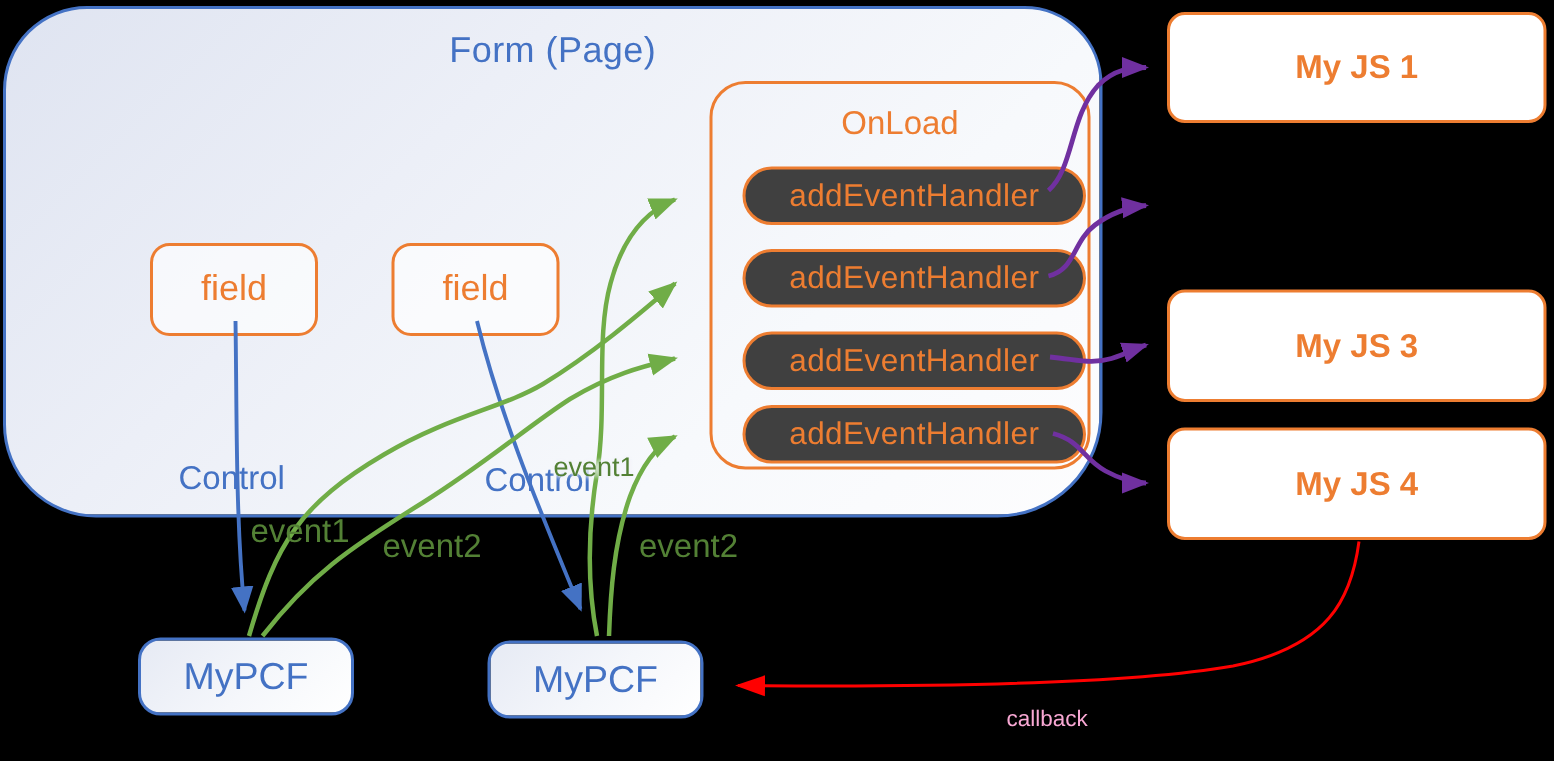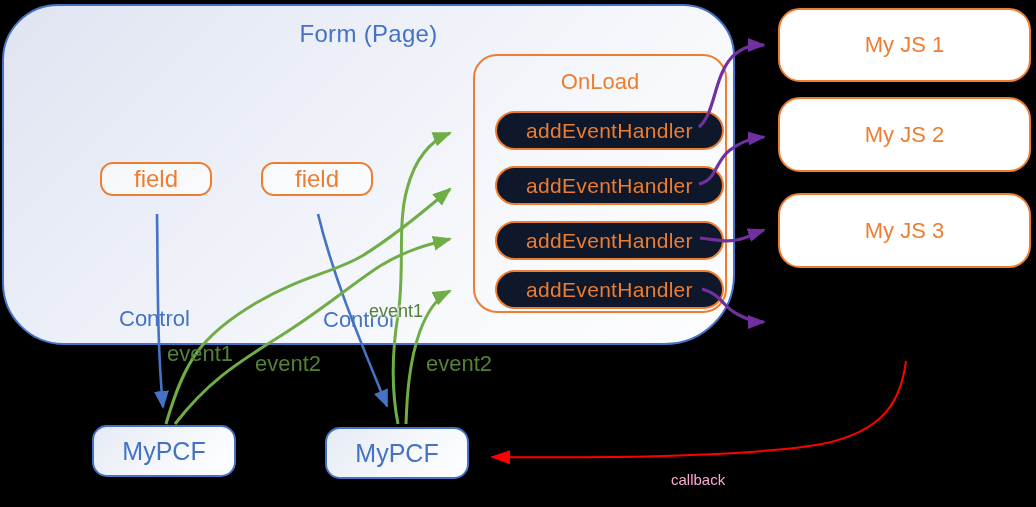--- a/index.html
+++ b/index.html
@@ -21,21 +21,21 @@
     border:2.5px solid var(--c-blue);border-radius:56px 52px 70px 62px;
     background:linear-gradient(135deg,#dfe4f1 0%,#eceff7 35%,#f7f9fc 70%,#fdfdfe 100%);
   }
   .form-title{
     position:absolute;left:0;right:0;top:14px;text-align:center;
     color:var(--c-blue);font-size:24px;letter-spacing:.3px;
   }
 
   
   .field-box{
-    position:absolute;width:112px;height:34px;
+    position:absolute;width:112px;height:62px;
     border:2.5px solid var(--c-orange);border-radius:13px;
     background:rgba(255,255,255,.65);
     display:flex;align-items:center;justify-content:center;
     color:var(--c-orange);font-size:24px;
   }
   .field-1{left:100px;top:162px;}
   .field-2{left:261px;top:162px;}
 
   
   .onload-box{
@@ -43,33 +43,33 @@
     border:2.5px solid var(--c-orange);border-radius:24px;
     background:transparent;
   }
   .onload-title{
     position:absolute;left:0;right:0;top:13px;text-align:center;
     color:var(--c-orange);font-size:22px;
   }
   .handler-pill{
     position:absolute;left:20px;width:229px;height:39px;
     border:2.5px solid var(--c-orange);border-radius:20px;
-    background:#0f172a;
+    background:#404040;
     display:flex;align-items:center;justify-content:center;
     color:var(--c-orange);font-size:21px;letter-spacing:.3px;
   }
   .hp-1{top:55px;} .hp-2{top:110px;} .hp-3{top:165px;} .hp-4{top:214px;}
 
   
   .myjs-box{
     position:absolute;left:778px;width:253px;height:75px;
-    border:2.5px solid var(--c-orange);border-radius:22px;
+    border:2.5px solid var(--c-orange);border-radius:12px;
     background:#fff;
     display:flex;align-items:center;justify-content:center;
-    color:var(--c-orange);font-size:22px;
+    color:var(--c-orange);font-size:22px;font-weight:bold;
   }
   .js-1{top:8px;height:74px;} .js-2{top:97px;} .js-3{top:193px;} .js-4{top:285px;}
 
   
   .pcf-box{
     position:absolute;width:144px;height:52px;
     border:2.5px solid var(--c-blue);border-radius:15px;
     background:linear-gradient(135deg,#e6eaf4 0%,#f5f7fb 55%,#ffffff 100%);
     display:flex;align-items:center;justify-content:center;
     color:var(--c-blue);font-size:25px;
@@ -118,22 +118,22 @@
 
   <div class="onload-box">
     <div class="onload-title">OnLoad</div>
     <div class="handler-pill hp-1">addEventHandler</div>
     <div class="handler-pill hp-2">addEventHandler</div>
     <div class="handler-pill hp-3">addEventHandler</div>
     <div class="handler-pill hp-4">addEventHandler</div>
   </div>
 
   <div class="myjs-box js-1">My JS 1</div>
-  <div class="myjs-box js-2">My JS 2</div>
   <div class="myjs-box js-3">My JS 3</div>
+  <div class="myjs-box js-4">My JS 4</div>
 
   <div class="pcf-box pcf-1">MyPCF</div>
   <div class="pcf-box pcf-2">MyPCF</div>
 
   <svg class="arrows" width="1036" height="507" viewBox="0 0 1036 507">
     <defs>
       <marker id="mBlue" markerUnits="userSpaceOnUse" markerWidth="19" markerHeight="17" refX="16" refY="8.5" orient="auto">
         <path class="head-blue" d="M0,1 L18,8.5 L0,16 Z"></path>
       </marker>
       <marker id="mGreen" markerUnits="userSpaceOnUse" markerWidth="20" markerHeight="17" refX="17" refY="8.5" orient="auto">

